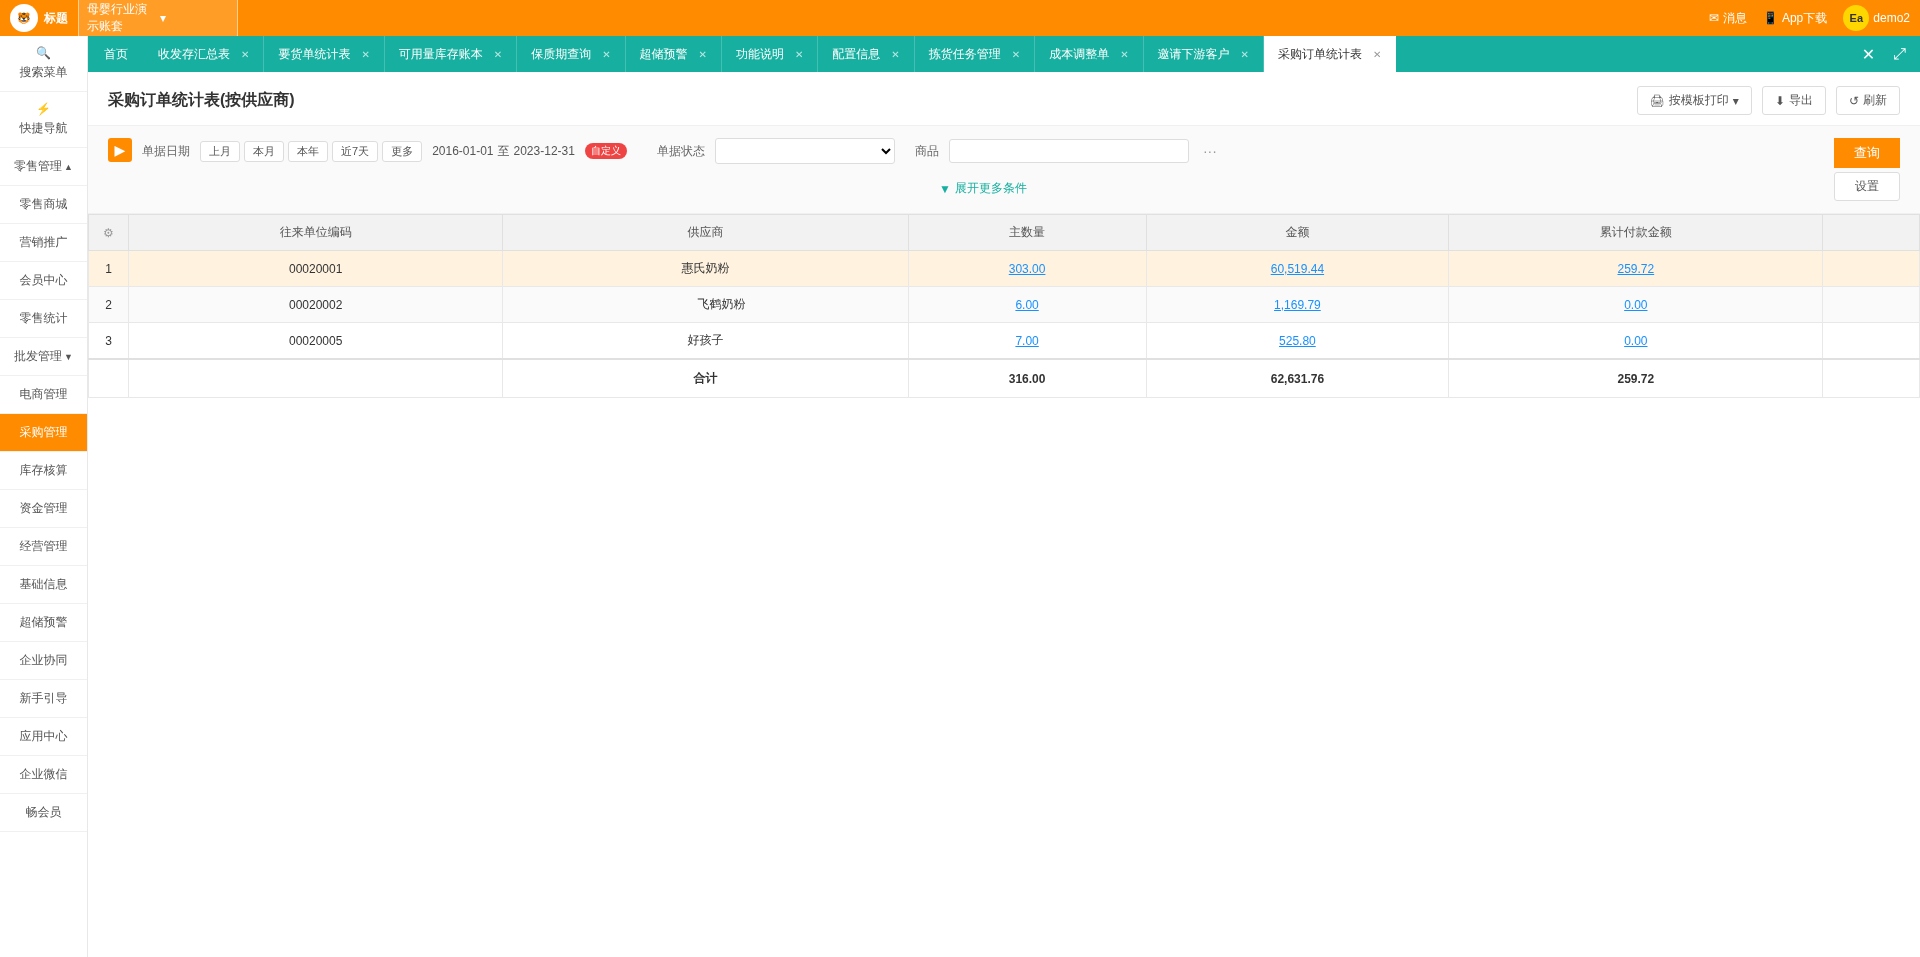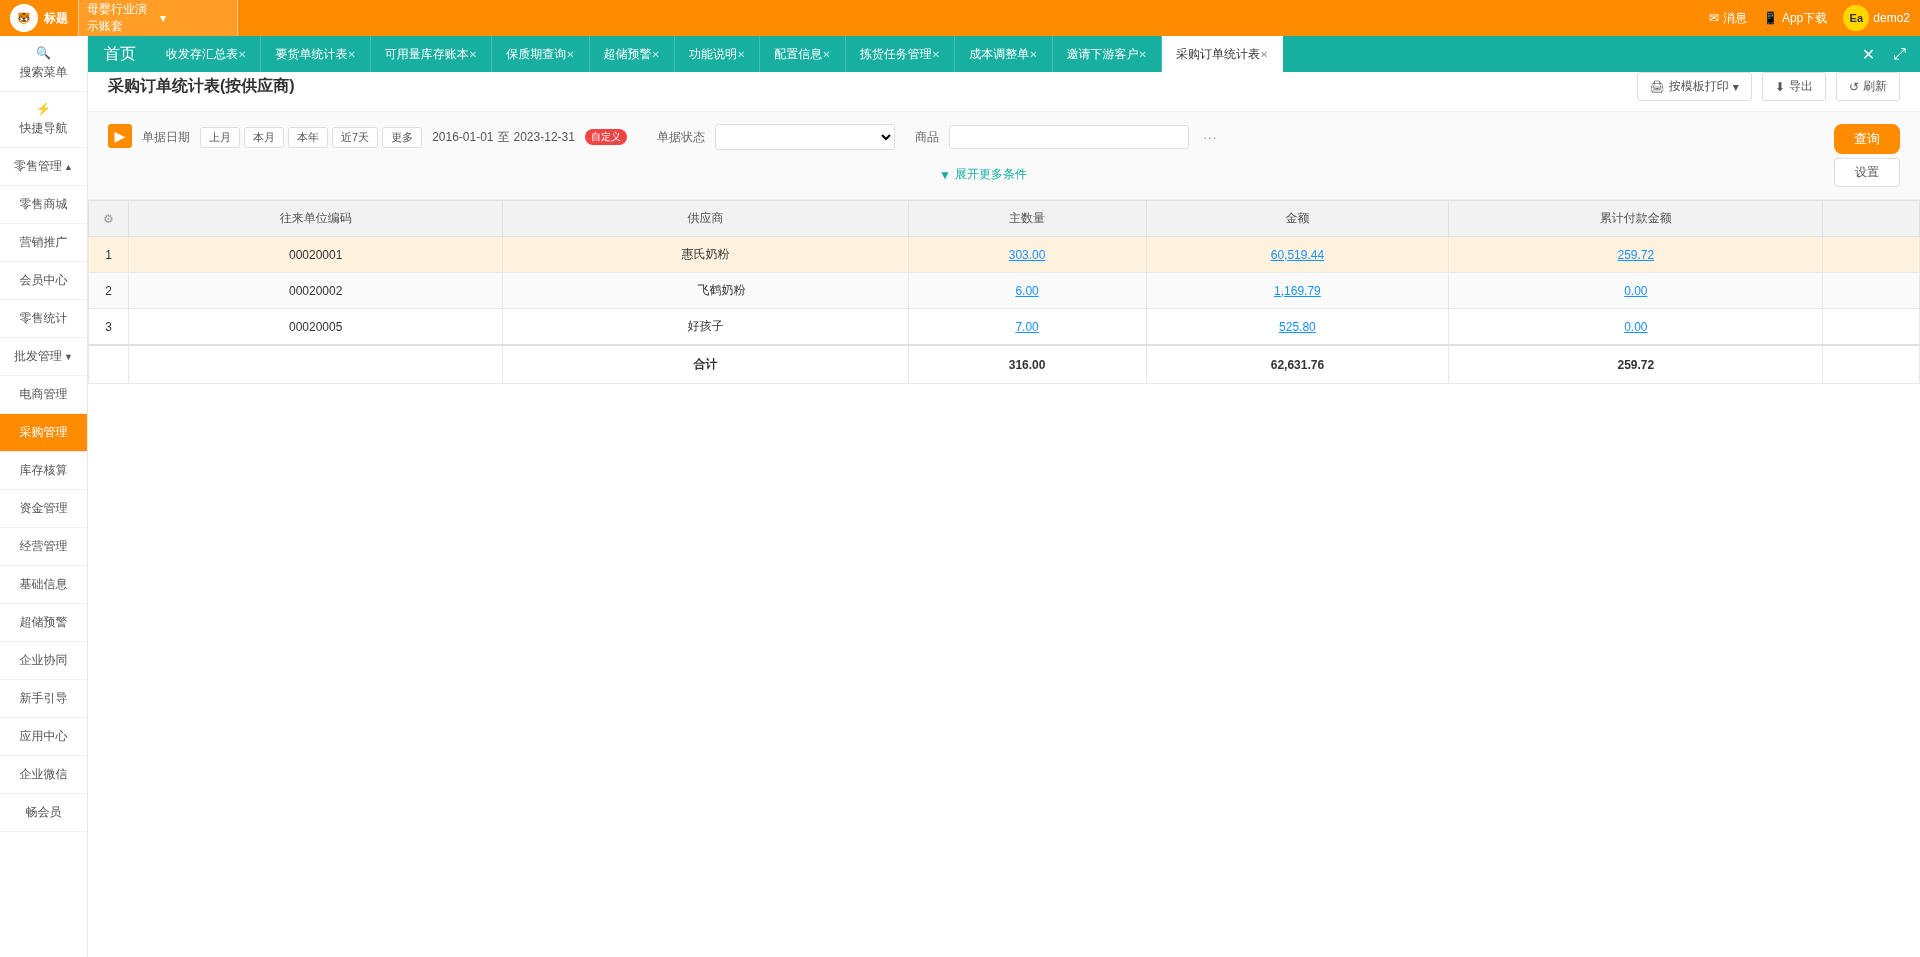--- a/index.html
+++ b/index.html
@@ -22,50 +22,50 @@
     
     .sidebar { width: 88px; background: #fff; display: flex; flex-direction: column; overflow-y: auto; border-right: 1px solid #e8e8e8; flex-shrink: 0; }
     .sidebar-item { padding: 10px 4px; text-align: center; cursor: pointer; font-size: 12px; color: #555; border-bottom: 1px solid #f0f0f0; display: flex; flex-direction: column; align-items: center; gap: 4px; }
     .sidebar-item.active { background: #ff8c00; color: #fff; }
 
     
     .content-area { flex: 1; display: flex; flex-direction: column; overflow: hidden; }
 
     
     .tab-bar { height: 36px; background: #17b0a0; display: flex; align-items: center; padding: 0 0 0 0; overflow-x: auto; flex-shrink: 0; }
-    .tab-item { height: 36px; padding: 0 14px; display: flex; align-items: center; gap: 0; color: #fff; font-size: 12px; cursor: pointer; white-space: nowrap; border-right: 1px solid rgba(255,255,255,0.2); position: relative; }
+    .tab-item { height: 36px; padding: 0 14px; display: flex; align-items: center; gap: 11px; color: #fff; font-size: 12px; cursor: pointer; white-space: nowrap; border-right: 1px solid rgba(255,255,255,0.2); position: relative; }
     .tab-item.active { background: #fff; color: #333; }
     .tab-item .tab-close { font-size: 10px; color: rgba(255,255,255,0.7); cursor: pointer; }
     .tab-item.active .tab-close { color: #999; }
-    .tab-home { padding: 0 16px; height: 36px; display: flex; align-items: center; color: #fff; font-size: 16px; cursor: pointer; }
+    .tab-home { padding: 0 16px; height: 36px; display: flex; align-items: center; color: #fff; font-size: 12px; cursor: pointer; }
     .tab-bar-right { margin-left: auto; display: flex; align-items: center; padding-right: 8px; gap: 6px; }
     .tab-bar-btn { color: #fff; font-size: 16px; cursor: pointer; padding: 2px 6px; }
 
     
     .page-content { flex: 1; background: #fff; overflow-y: auto; display: flex; flex-direction: column; }
 
     
-    .page-header { padding: 0 20px 10px; display: flex; align-items: center; justify-content: space-between; border-bottom: 1px solid #f0f0f0; flex-shrink: 0; gap: 44px; }
+    .page-header { padding: 14px 20px 10px; display: flex; align-items: center; justify-content: space-between; border-bottom: 1px solid #f0f0f0; flex-shrink: 0; gap: 44px; }
     .page-title { font-size: 16px; font-weight: bold; color: #333; }
     .header-actions { display: flex; align-items: center; gap: 10px; }
     .btn-print { display: flex; align-items: center; gap: 4px; padding: 5px 12px; border: 1px solid #ddd; border-radius: 3px; background: #fff; font-size: 12px; cursor: pointer; color: #555; }
     .btn-export { display: flex; align-items: center; gap: 4px; padding: 5px 12px; border: 1px solid #ddd; border-radius: 3px; background: #fff; font-size: 12px; cursor: pointer; color: #555; }
     .btn-refresh { display: flex; align-items: center; gap: 4px; padding: 5px 12px; border: 1px solid #ddd; border-radius: 3px; background: #fff; font-size: 12px; cursor: pointer; color: #555; }
 
     
     .filter-area { padding: 12px 20px; background: #fafafa; border-bottom: 1px solid #f0f0f0; flex-shrink: 0; }
     .filter-label { color: #666; font-size: 12px; white-space: nowrap; }
     .date-shortcuts { display: flex; gap: 4px; }
     .date-btn { padding: 2px 8px; font-size: 11px; color: #555; background: #fff; border: 1px solid #ddd; border-radius: 3px; cursor: pointer; }
     .date-range { display: flex; align-items: center; gap: 4px; font-size: 12px; color: #555; }
     .custom-badge { padding: 1px 6px; background: #ef4444; color: #fff; font-size: 10px; border-radius: 8px; }
     .filter-select { padding: 4px 8px; border: 1px solid #ddd; border-radius: 3px; font-size: 12px; min-width: 180px; background: #fff; }
     .filter-input { padding: 4px 8px; border: 1px solid #ddd; border-radius: 3px; font-size: 12px; min-width: 200px; }
     .filter-more { display: flex; align-items: center; gap: 4px; color: #17b0a0; font-size: 12px; cursor: pointer; justify-content: center; margin-top: 8px; }
-    .btn-search { padding: 6px 20px; background: #ff8c00; color: #fff; border: none; border-radius: 8px; font-size: 13px; cursor: pointer; }
+    .btn-search { padding: 6px 20px; background: #ff8c00; color: #fff; border: none; border-radius: 0; font-size: 13px; cursor: pointer; }
     .btn-settings { padding: 5px 14px; background: #fff; color: #555; border: 1px solid #ddd; border-radius: 3px; font-size: 12px; cursor: pointer; }
     .search-btns { display: flex; flex-direction: column; gap: 4px; }
     .filter-more-dots { color: #999; font-size: 14px; cursor: pointer; padding: 0 4px; }
 
     
     .toggle-btn { width: 24px; height: 24px; background: #ff8c00; color: #fff; border: none; border-radius: 3px; cursor: pointer; display: flex; align-items: center; justify-content: center; font-size: 14px; flex-shrink: 0; }
 
     
     .table-container { flex: 1; overflow: auto; padding: 0; }
     table { width: 100%; border-collapse: collapse; }

